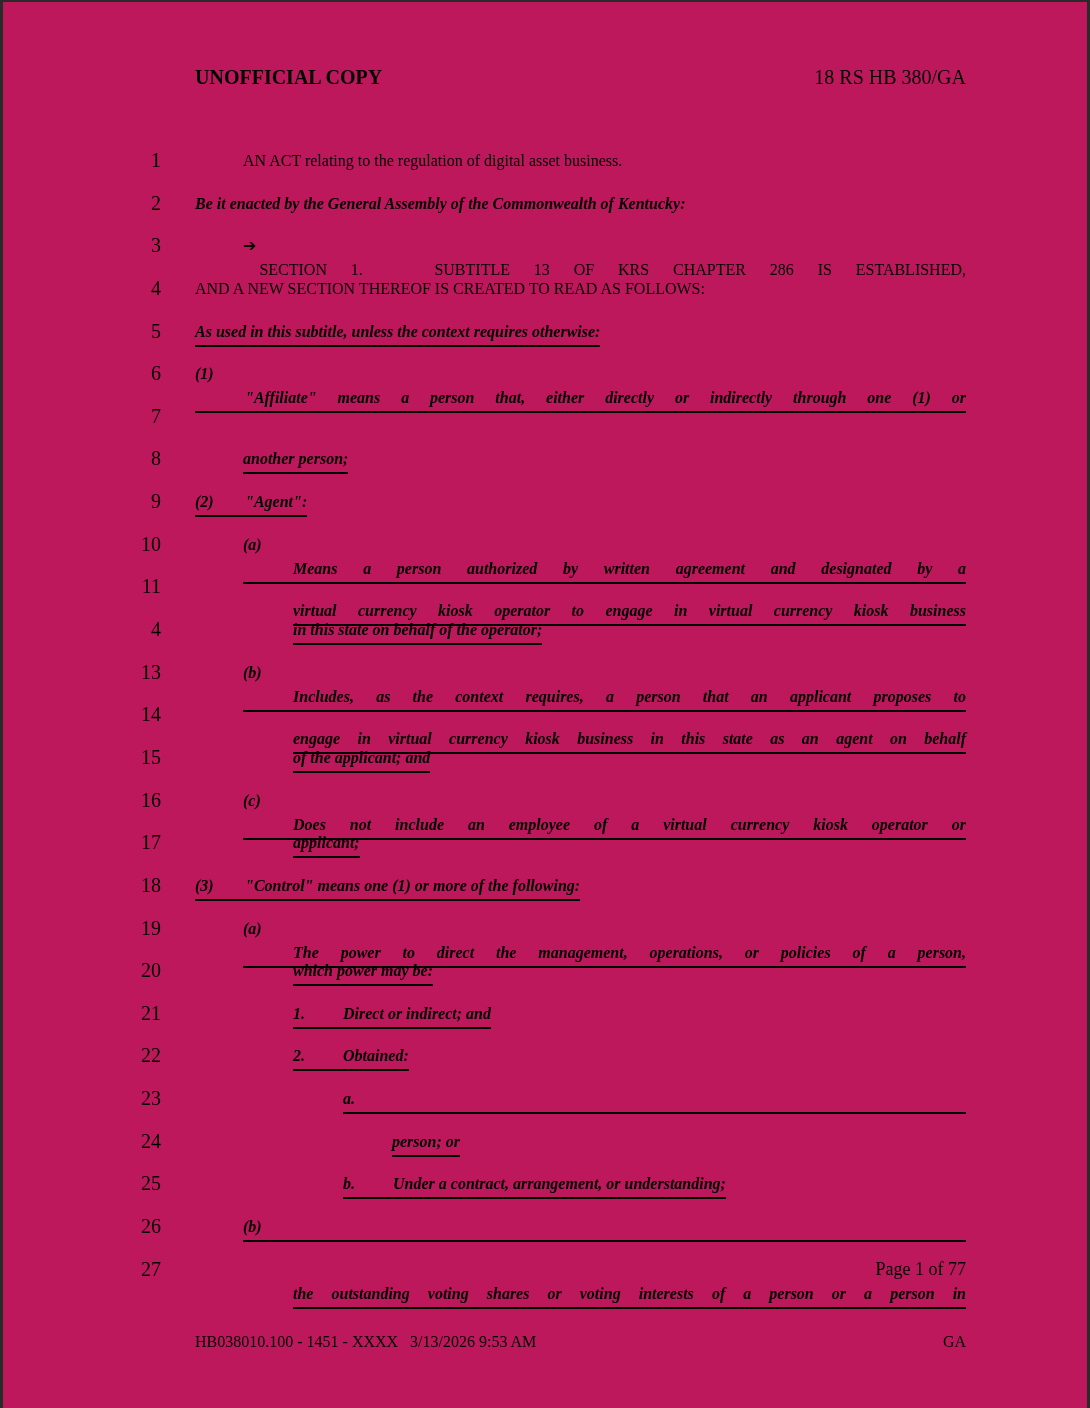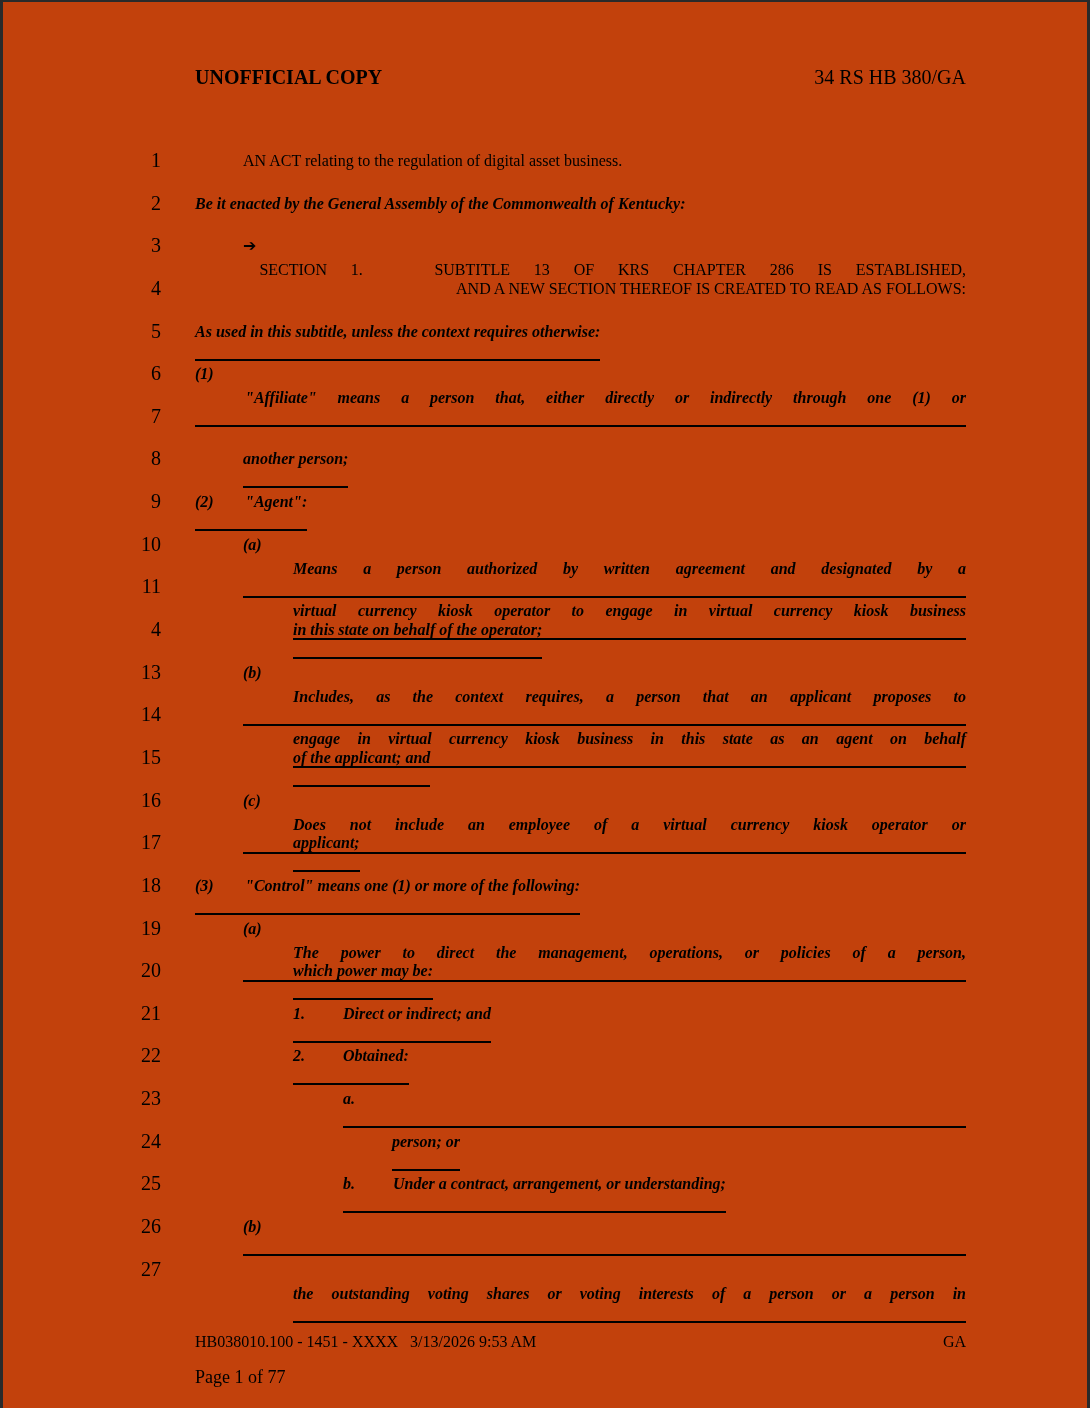--- a/index.html
+++ b/index.html
@@ -1,21 +1,21 @@
 <!DOCTYPE html>
 <html><head>
 <meta charset="utf-8">
 <style>
   html, body { margin: 0; padding: 0; background: #ffffff; }
   .page {
     position: relative;
     width: 1090px;
     height: 1408px;
     box-sizing: border-box;
-    background: #c2410c;
+    background: #be185d;
     border-top: 2px solid #2a2a2a;
     border-left: 3px solid #2a2a2a;
     border-right: 3px solid #2a2a2a;
     overflow: hidden;
     font-family: "Liberation Serif", serif;
     color: #000000;
   }
   .header {
     position: absolute;
     top: 63px; left: 192px;
@@ -42,38 +42,38 @@
     line-height: 25px;
   }
   .body {
     margin-right: 127px;
     font-size: 16px;
     line-height: 25px;
   }
   .lwrap { vertical-align: top; }
   .lwrap.full { display: flex; width: 100%; }
   .lwrap.shrink { display: inline-flex; }
-  .lwrap.u { border-bottom: 2.5px solid #000; padding-bottom: 15px; }
+  .lwrap.u { border-bottom: 2.5px solid #000; padding-bottom: 1px; }
   .marker { flex: 0 0 50px; }
   .licon {
     flex: 0 0 auto;
     margin-right: 3px;
     font-family: "DejaVu Sans", sans-serif;
     font-style: normal;
     font-weight: bold;
   }
   .lwrap.full .txt { flex: 1 1 auto; margin-top: 24px; }
   .txt.j { text-align: justify; text-align-last: justify; }
   .style-new { font-weight: bold; font-style: italic; }
   .style-enact { font-weight: bold; font-style: italic; }
   .footer-page {
     position: absolute;
-    top: 1364px; left: 192px;
+    top: 1256px; left: 192px;
     width: 771px;
-    text-align: left;
+    text-align: right;
     font-size: 18px;
     line-height: 22px;
   }
   .footer-row {
     position: absolute;
     top: 1330px; left: 192px;
     width: 771px;
     display: flex;
     justify-content: space-between;
     font-size: 16px;
@@ -81,21 +81,21 @@
     white-space: pre;
   }
 </style>
 </head>
 <body>
 
 <div class="page">
 
   <div class="header">
     <span class="header-left">UNOFFICIAL COPY</span>
-    <span class="header-right">34 RS HB 380/GA</span>
+    <span class="header-right">18 RS HB 380/GA</span>
   </div>
 
   <div class="content">
       <div class="line-row">
     <span class="num">1</span>
     <div class="body" style="margin-left: 240px;">
       <span class="lwrap style-plain shrink">
             <span class="txt">AN ACT relating to the regulation of digital asset business.</span>
           </span>
     </div>
@@ -112,21 +112,21 @@
     <span class="num">3</span>
     <div class="body" style="margin-left: 240px;">
       <span class="lwrap style-plain full">
             <span class="licon">➔</span>
             <span class="txt j">SECTION 1.&nbsp;&nbsp; SUBTITLE 13 OF KRS CHAPTER 286 IS ESTABLISHED,</span>
           </span>
     </div>
   </div>
       <div class="line-row">
     <span class="num">4</span>
-    <div class="body" style="margin-left: 192px; text-align: right;">
+    <div class="body" style="margin-left: 192px;">
       <span class="lwrap style-plain shrink">
             <span class="txt">AND A NEW SECTION THEREOF IS CREATED TO READ AS FOLLOWS:</span>
           </span>
     </div>
   </div>
       <div class="line-row">
     <span class="num">5</span>
     <div class="body" style="margin-left: 192px;">
       <span class="lwrap style-new shrink u">
             <span class="txt">As used in this subtitle, unless the context requires otherwise:</span>

